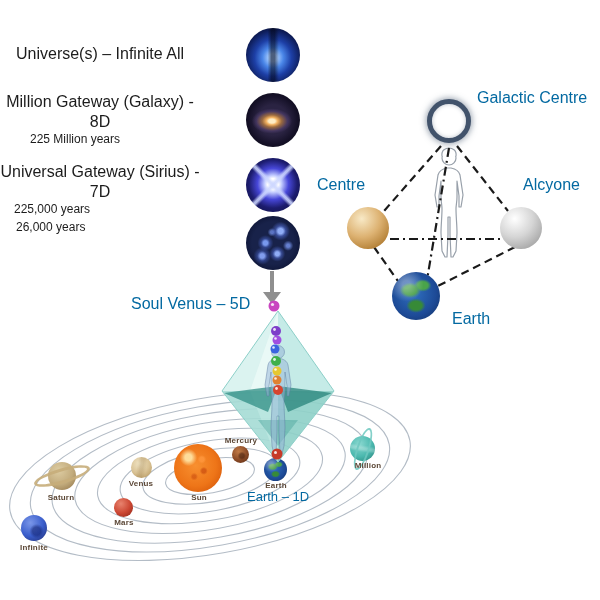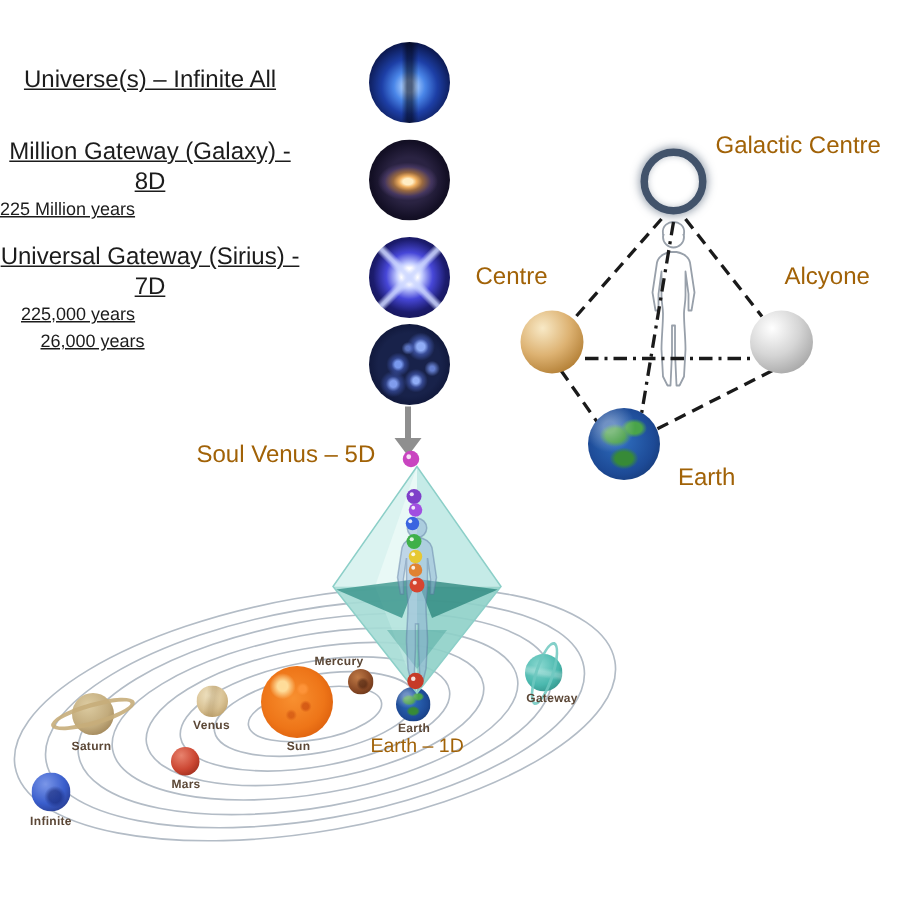--- a/index.html
+++ b/index.html
@@ -1,21 +1,21 @@
 <!DOCTYPE html>
 <html><head>
 <meta charset="utf-8">
 <style>
   html,body{margin:0;padding:0;background:#fff;}
   .canvas{position:relative;width:600px;height:600px;background:#ffffff;overflow:hidden;
           font-family:"Liberation Sans", sans-serif;color:#1c1c1c;}
   svg.layer{position:absolute;left:0;top:0;width:600px;height:600px;pointer-events:none;}
 
   
-  .gw-block{position:absolute;left:0;width:200px;z-index:6;text-decoration:underline;}
+  .gw-block{position:absolute;left:0;width:200px;z-index:6;}
   .gw-title{font-size:16px;line-height:20px;text-align:center;color:#1c1c1c;}
   .gw-sub{font-size:12px;line-height:15px;text-align:left;color:#1c1c1c;}
 
   
   .cosmic-circle{position:absolute;width:54px;height:54px;border-radius:50%;z-index:5;}
   .universe{background:
     linear-gradient(90deg, transparent 40%, rgba(2,4,18,.55) 47% 53%, transparent 61%),
     radial-gradient(circle at 50% 55%, #a6ccff 0 10%, #4a86e8 26%, #1d3fa6 46%, #0d1b55 70%, #05081e 100%);}
   .galaxy{background:
     radial-gradient(ellipse 60% 38% at 48% 52%, #ffedc4 0 10%, #f0b060 18%, #9a6a40 30%, rgba(90,70,120,.55) 48%, transparent 62%),
@@ -27,21 +27,21 @@
   .pleiades{background:
     radial-gradient(circle at 64% 28%, rgba(150,180,255,.95) 0 5%, rgba(90,120,230,.5) 10%, transparent 18%),
     radial-gradient(circle at 36% 50%, rgba(130,165,255,.9) 0 5%, rgba(80,110,220,.45) 10%, transparent 18%),
     radial-gradient(circle at 30% 74%, rgba(140,170,255,.9) 0 4%, rgba(80,110,220,.4) 9%, transparent 16%),
     radial-gradient(circle at 58% 70%, rgba(150,180,255,.95) 0 4%, rgba(90,120,230,.45) 9%, transparent 16%),
     radial-gradient(circle at 78% 55%, rgba(120,150,240,.8) 0 3%, transparent 10%),
     radial-gradient(circle at 48% 30%, rgba(120,150,240,.7) 0 3%, transparent 9%),
     radial-gradient(circle at 50% 50%, #18224a 0 55%, #0b1130 85%, #070b20 100%);}
 
   
-  .lbl{position:absolute;font-size:16px;line-height:19px;white-space:nowrap;z-index:6;color:#a16207;}
+  .lbl{position:absolute;font-size:16px;line-height:19px;white-space:nowrap;z-index:6;color:#0369a1;}
 
   
   .gc-ring{position:absolute;left:427px;top:99px;width:44px;height:44px;border-radius:50%;
     box-sizing:border-box;border:5px solid #42536b;background:#ffffff;z-index:4;
     box-shadow:0 0 6px 1px rgba(66,83,107,.55), inset 0 0 4px rgba(66,83,107,.35);}
   .sphere{position:absolute;width:42px;height:42px;border-radius:50%;z-index:4;}
   .gold{background:radial-gradient(circle at 35% 28%, #f8e9c6, #ddb272 45%, #b37f35 80%, #976827);}
   .silver{background:radial-gradient(circle at 35% 28%, #ffffff, #d5d5d5 45%, #a8a8a8 80%, #878787);}
   .earth-ball{position:absolute;border-radius:50%;z-index:4;background:
     radial-gradient(circle at 30% 26%, rgba(255,255,255,.35) 0 8%, transparent 35%),
@@ -112,37 +112,37 @@
   <div class="planet p-sun" style="left:174px;top:444px;width:48px;height:48px"></div>
   <div class="planet p-mercury" style="left:232px;top:446px;width:17px;height:17px"></div>
   <div class="planet earth-ball" style="left:264px;top:458px;width:23px;height:23px;z-index:2"></div>
   <div class="planet p-uranus" style="left:350px;top:436px;width:25px;height:25px"></div>
 
   <div class="planet-label" style="left:4px;top:543px">Infinite</div>
   <div class="planet-label" style="left:31px;top:493px">Saturn</div>
   <div class="planet-label" style="left:94px;top:518px">Mars</div>
   <div class="planet-label" style="left:111px;top:479px">Venus</div>
   <div class="planet-label" style="left:169px;top:493px">Sun</div>
-  <div class="planet-label" style="left:196px;top:436px">Mercury</div>
+  <div class="planet-label" style="left:211px;top:436px">Mercury</div>
   <div class="planet-label" style="left:246px;top:481px">Earth</div>
-  <div class="planet-label" style="left:338px;top:461px">Gateway</div>
+  <div class="planet-label" style="left:338px;top:461px">Million</div>
 
   <div class="gw-block" style="top:44px">
     <div class="gw-title">Universe(s) – Infinite All</div>
   </div>
   <div class="gw-block" style="top:92px">
     <div class="gw-title">Million Gateway (Galaxy) - 8D</div>
-    <div class="gw-sub" style="">225 Million years</div>
+    <div class="gw-sub" style="padding-left:30px">225 Million years</div>
   </div>
   <div class="gw-block" style="top:162px">
     <div class="gw-title">Universal Gateway (Sirius) - 7D</div>
     <div class="gw-sub" style="padding-left:14px">225,000 years</div>
   </div>
   <div class="gw-block" style="top:220px">
-    <div class="gw-sub" style="padding-left:27px">26,000 years</div>
+    <div class="gw-sub" style="padding-left:16px">26,000 years</div>
   </div>
 
   <div class="cosmic-circle universe" style="left:246px;top:28px"></div>
   <div class="cosmic-circle galaxy" style="left:246px;top:93px"></div>
   <div class="cosmic-circle sirius" style="left:246px;top:158px"></div>
   <div class="cosmic-circle pleiades" style="left:246px;top:216px"></div>
 
   <svg class="layer" style="z-index:2">
     <g transform="translate(424,147)">
       <circle class="figure-stroke" cx="25" cy="11" r="7"></circle>

